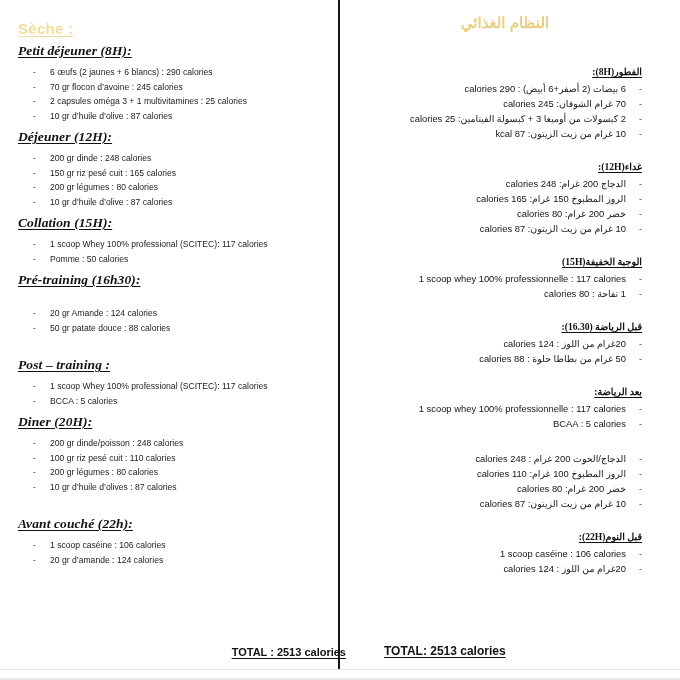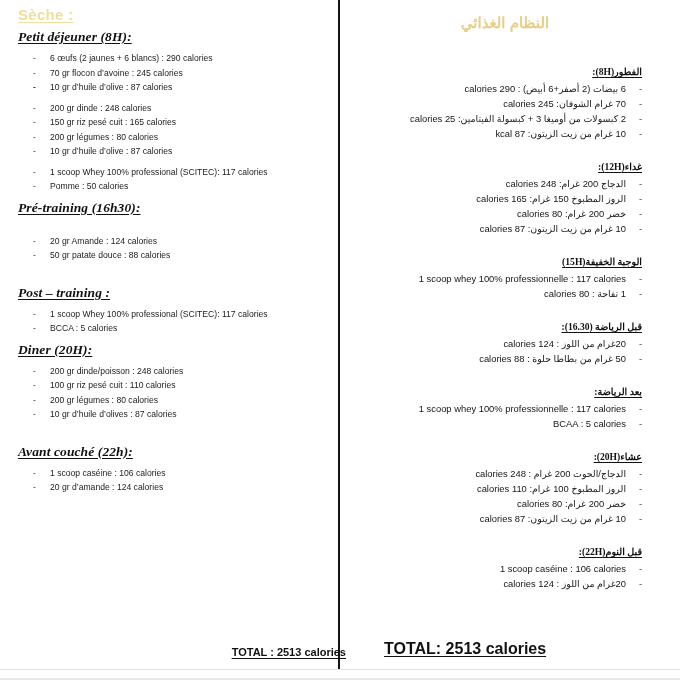--- a/index.html
+++ b/index.html
@@ -40,21 +40,21 @@
     height: 8px;
     background: #ffffff;
     border-top: 1px solid #e3e3e3;
     border-bottom: 2px solid #e8e8e8;
   }
 
   
   .col-fr {
     width: 362px;
     box-sizing: border-box;
-    padding: 2px 14px 0 12px;
+    padding: 16px 14px 0 12px;
     position: relative;
   }
   .fr-title {
     font-family: "Liberation Sans", sans-serif;
     font-size: 15px;
     font-weight: bold;
     color: #f2dd9a;
     text-decoration: underline;
     text-underline-offset: 2px;
     letter-spacing: 0.3px;
@@ -159,21 +159,21 @@
   .ar-list li.ltr-item {
     direction: ltr;
     text-align: right;
     padding-right: 16px;
   }
   .ar-total {
     position: absolute;
     left: 22px;
     bottom: 22px;
     direction: ltr;
-    font-size: 16px;
+    font-size: 12px;
     font-weight: bold;
     color: #111;
     text-decoration: underline;
     text-underline-offset: 2px;
     white-space: nowrap;
   }
 </style>
 </head>
 <body>
 
@@ -183,35 +183,37 @@
 
   <div class="col-fr">
 
     <div class="fr-title">Sèche :</div>
 
     <div class="fr-section">
       <div class="fr-h">Petit déjeuner (8H):</div>
       <ul class="fr-list">
         <li><span class="dash">-</span><span>6 œufs (2 jaunes + 6 blancs) : 290 calories</span></li>
         <li><span class="dash">-</span><span>70 gr flocon d’avoine : 245 calories</span></li>
-        <li><span class="dash">-</span></li>
+        <li><span class="dash">-</span><span>2 capsules oméga 3 + 1 multivitamines : 25 calories</span></li>
         <li><span class="dash">-</span><span>10 gr d’huile d’olive : 87 calories</span></li>
       </ul>
     </div>
 
     <div class="fr-section">
+      <div class="fr-h">Déjeuner (12H):</div>
       <ul class="fr-list">
         <li><span class="dash">-</span><span>200 gr dinde : 248 calories</span></li>
         <li><span class="dash">-</span><span>150 gr riz pesé cuit : 165 calories</span></li>
         <li><span class="dash">-</span><span>200 gr légumes : 80 calories</span></li>
         <li><span class="dash">-</span><span>10 gr d’huile d’olive : 87 calories</span></li>
       </ul>
     </div>
 
     <div class="fr-section">
+      <div class="fr-h">Collation (15H):</div>
       <ul class="fr-list">
         <li><span class="dash">-</span><span>1 scoop Whey 100% professional (SCITEC): 117 calories</span></li>
         <li><span class="dash">-</span><span>Pomme : 50 calories</span></li>
       </ul>
     </div>
 
     <div class="fr-section">
       <div class="fr-h">Pré-training (16h30):</div>
       <ul class="fr-list" style="margin-top:18px;">
         <li><span class="dash">-</span><span>20 gr Amande : 124 calories</span></li>
@@ -290,21 +292,20 @@
 
     <div class="ar-section gap-lg">
       <div class="ar-h">بعد الرياضة:</div>
       <ul class="ar-list">
         <li class="ltr-item"><span class="dash">-</span><span>1 scoop whey 100% professionnelle : 117 calories</span></li>
         <li class="ltr-item"><span class="dash">-</span><span>BCAA : 5 calories</span></li>
       </ul>
     </div>
 
     <div class="ar-section gap-lg">
-      <div class="ar-h">عشاء(20H):</div>
       <ul class="ar-list">
         <li><span class="dash">-</span><span>الدجاج/الحوت 200 غرام : calories 248</span></li>
         <li><span class="dash">-</span><span>الروز المطبوخ 100 غرام: calories 110</span></li>
         <li><span class="dash">-</span><span>خضر 200 غرام: calories 80</span></li>
         <li><span class="dash">-</span><span>10 غرام من زيت الزيتون: calories 87</span></li>
       </ul>
     </div>
 
     <div class="ar-section gap-lg">
       <div class="ar-h">قبل النوم(22H):</div>

